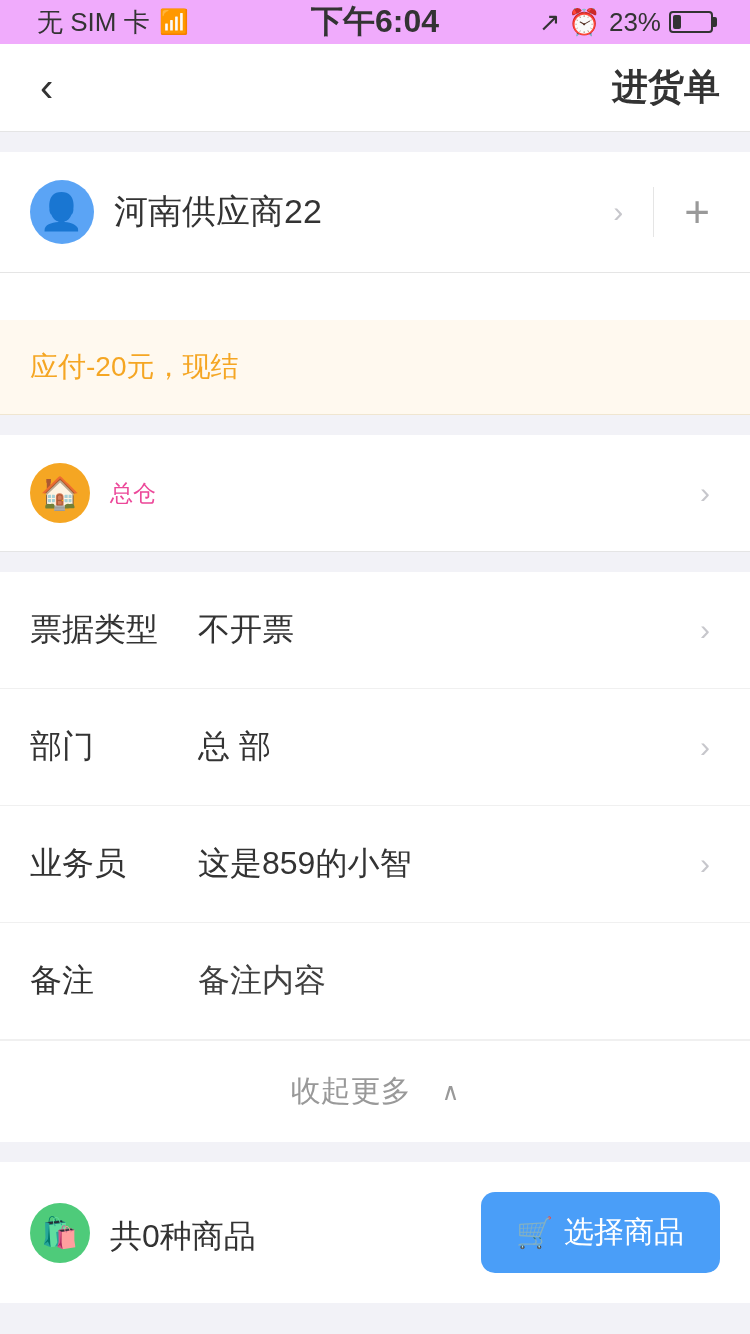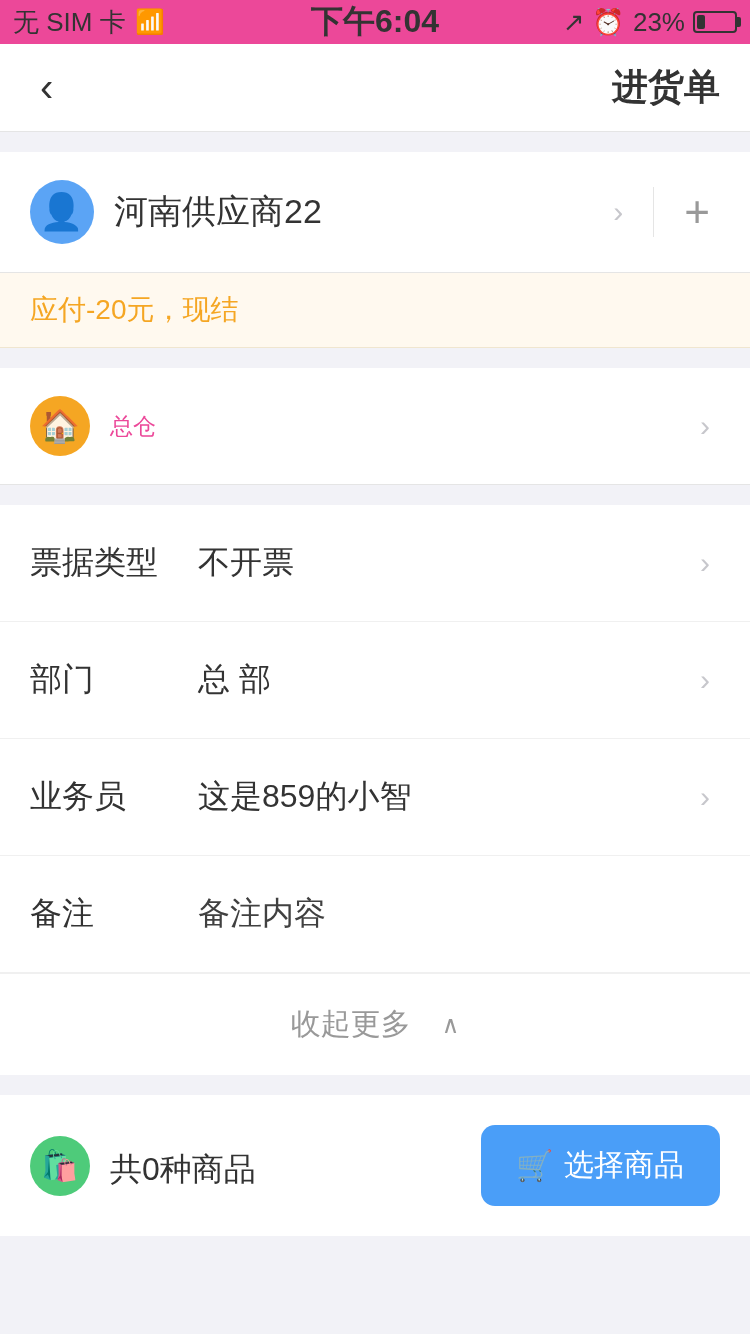--- a/index.html
+++ b/index.html
@@ -9,25 +9,25 @@
       min-height: 1334px;
       font-family: -apple-system, "PingFang SC", "Helvetica Neue", Arial, sans-serif;
       background: #f2f2f7;
       font-size: 32px;
       color: #333;
     }
 
     
     .status-bar {
       height: 44px;
-      background: #ec4899;
+      background: #f0abfc;
       display: flex;
       align-items: center;
       justify-content: space-between;
-      padding: 0 13px;
+      padding: 0 37px;
       font-size: 28px;
       font-weight: 500;
     }
     .status-left {
       display: flex;
       align-items: center;
       gap: 10px;
       font-size: 26px;
     }
     .status-center {
@@ -154,24 +154,25 @@
     .add-btn {
       font-size: 44px;
       color: #999;
       cursor: pointer;
       padding: 0 10px;
     }
 
     
     .notice-bar {
       background: #fff9ef;
-      padding: 18px 30px;
+      padding: 28px 30px;
       font-size: 28px;
       color: #f5a623;
       border-bottom: 1px solid #f0e6d0;
+      margin-top: 47px;
     }
 
     
     .warehouse-row {
       display: flex;
       align-items: center;
       padding: 28px 30px;
       background: #fff;
       border-bottom: 1px solid #e5e5e5;
     }

